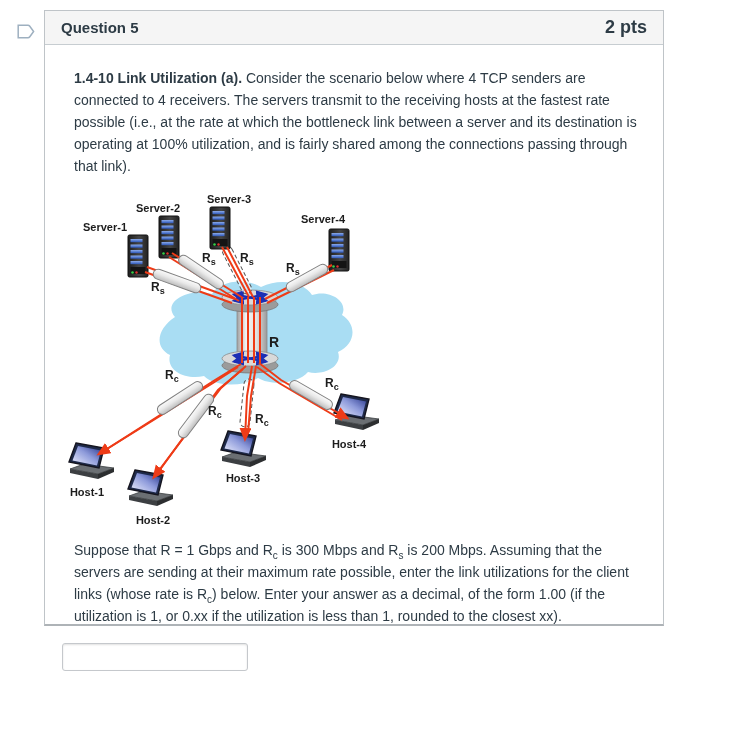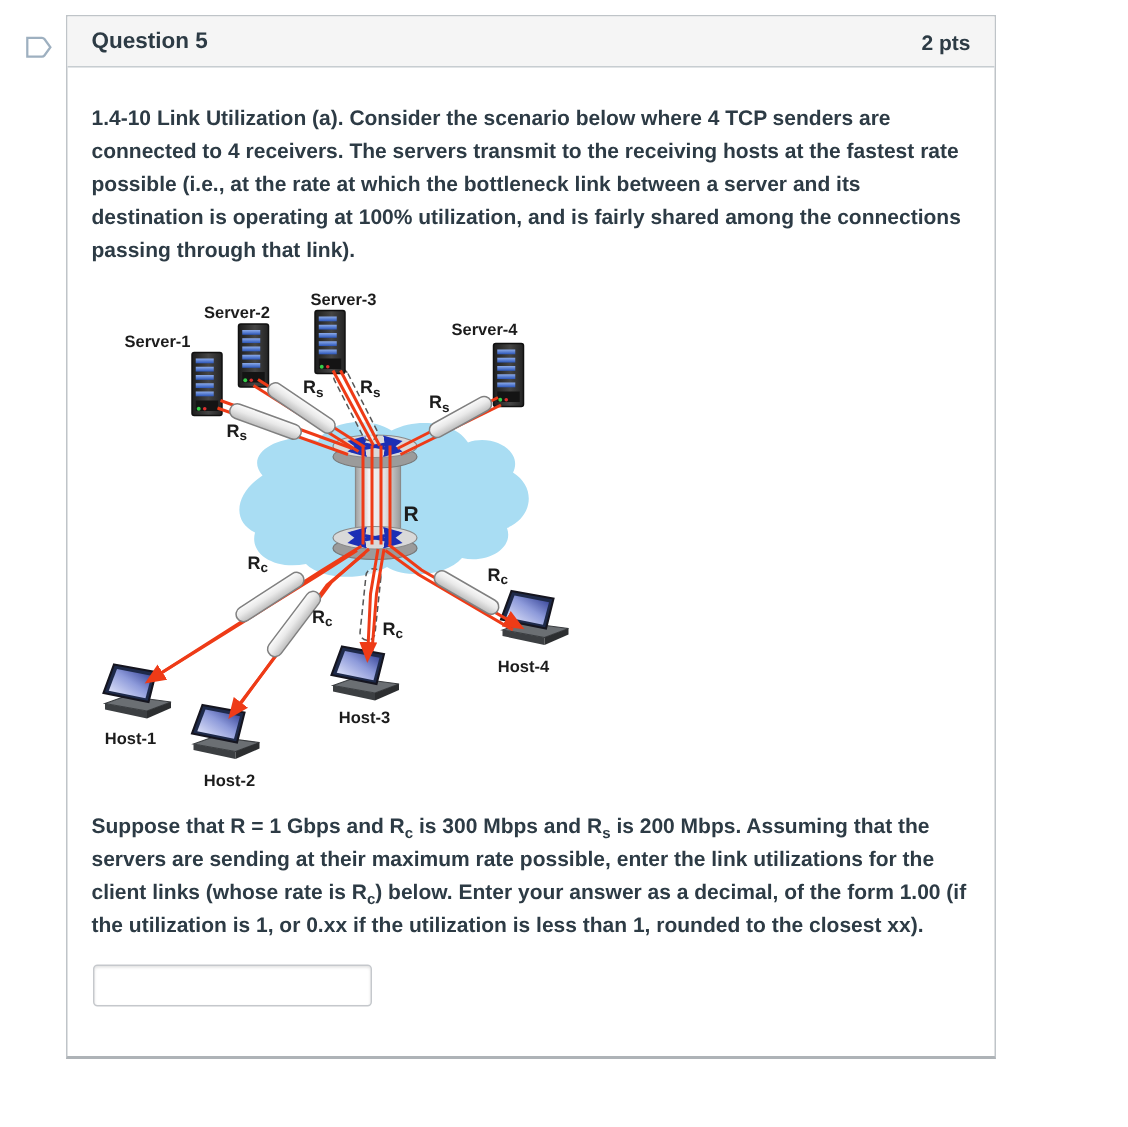--- a/index.html
+++ b/index.html
@@ -2,33 +2,33 @@
 <html><head>
 <meta charset="utf-8">
 <style>
   html,body{margin:0;padding:0;}
   body{
     width:752px;height:751px;background:#ffffff;position:relative;
     font-family:"Liberation Sans",sans-serif;color:#2d3b45;
   }
   .flag-wrap{position:absolute;left:17px;top:24px;width:18px;height:15px;cursor:pointer;}
   .card{
-    position:absolute;left:44px;top:10px;width:620px;height:696px;
+    position:absolute;left:44px;top:10px;width:620px;height:616px;
     background:#ffffff;border:1px solid #bfc4c8;border-bottom:2px solid #aeb3b7;
     box-sizing:border-box;
   }
   .card-header{
     height:34px;background:#f5f5f5;border-bottom:1px solid #c7cdd1;
     display:flex;justify-content:space-between;align-items:center;
     padding:0 16px;box-sizing:border-box;
   }
   .card-header .title{font-weight:bold;font-size:15px;color:#2d3b45;}
-  .card-header .pts{font-weight:bold;font-size:14px;color:#2d3b45;text-align:center;}
+  .card-header .pts{font-weight:bold;font-size:18px;color:#2d3b45;text-align:center;}
   .card-body{padding:14px 16px 0 16px;font-size:14px;line-height:22px;color:#2d3b45;}
-  .para{margin:8px 0 14px 0;max-width:592px;font-weight:bold;}
+  .para{margin:8px 0 14px 13px;max-width:592px;}
   sub{font-size:10px;line-height:0;}
   .diagram{margin:2px 0 8px 4px;width:330px;height:340px;}
   .answer-input{
     display:block;margin:16px 0 0 1px;width:186px;height:28px;
     border:1px solid #c5c8cc;border-radius:3px;box-sizing:border-box;
     box-shadow:inset 0 1px 2px rgba(0,0,0,0.12);
     font-family:"Liberation Sans",sans-serif;font-size:14px;padding:0 8px;color:#2d3b45;
   }
   text, tspan{font-family:"Liberation Sans",sans-serif;}
 </style>

